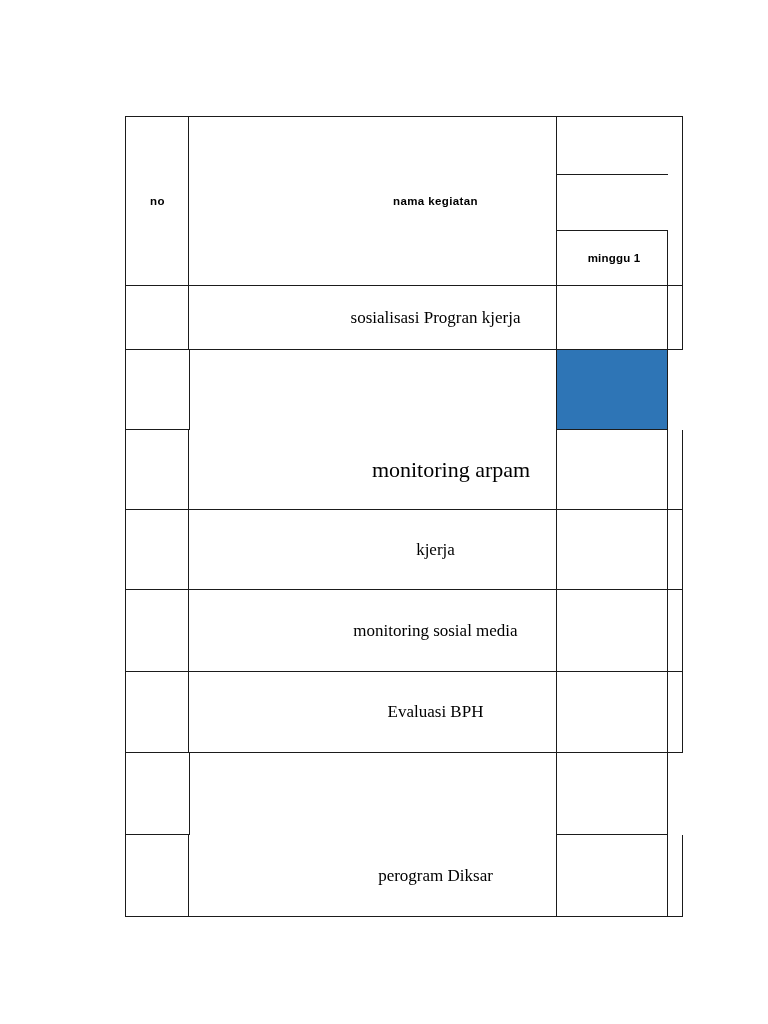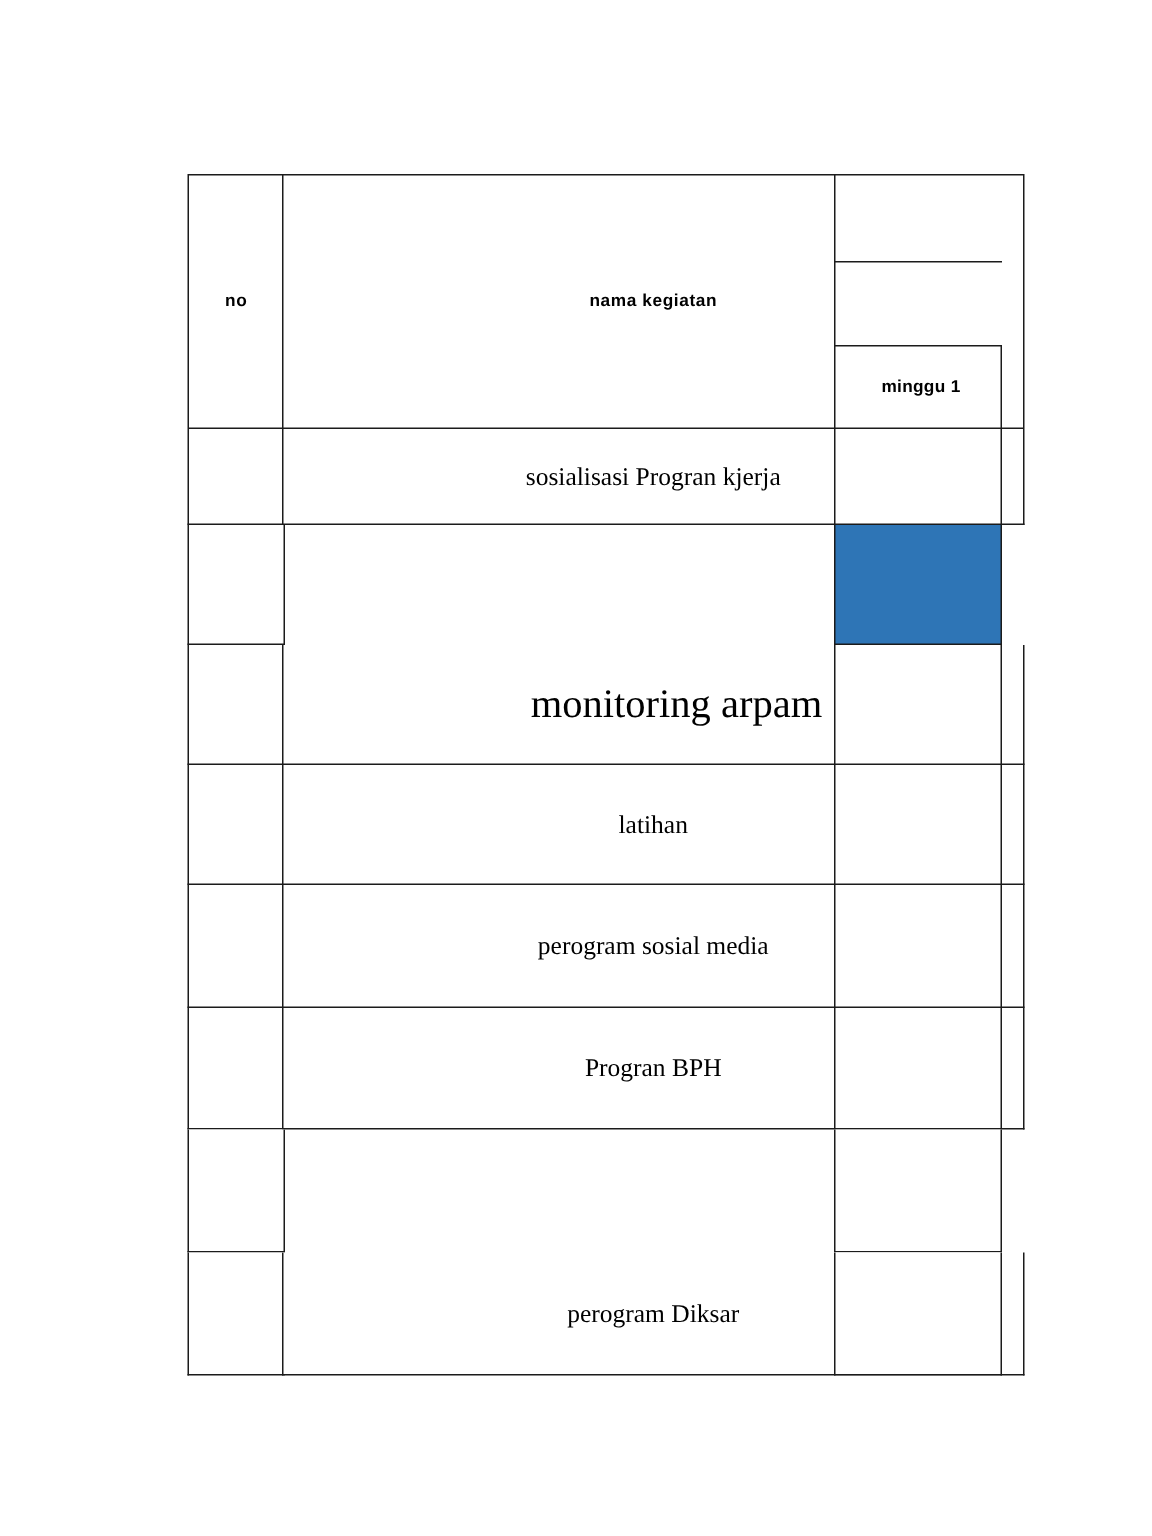--- a/index.html
+++ b/index.html
@@ -87,21 +87,21 @@
     border-right: 1.6px solid #1b1b1b;
     border-bottom: 1.6px solid #1b1b1b;
   }
 
   .act-label {
     font-size: 17px;
     font-weight: 400;
     line-height: 1.15;
     font-family: Liberation Serif, serif;
   }
-  .act-label.big { font-size: 27px; margin-left: 31px; }
+  .act-label.big { font-size: 22px; margin-left: 31px; }
 
   .week-fill-blue { background: #2e75b6; }
 </style>
 </head>
 <body>
 
 <div class="sheet">
 
   <div class="cell hdr-no">
     <span>no</span>
@@ -137,37 +137,37 @@
     </div>
   <div class="cell col-name" style="top:314px;height:80px;">
       <span class="act-label big">monitoring arpam</span>
     </div>
   <div class="cell col-week" style="top:314px;height:80px;"></div>
 
   <div class="cell col-no" style="top:394px;height:80px;">
       <span></span>
     </div>
   <div class="cell col-name" style="top:394px;height:80px;">
-      <span class="act-label">latihan</span>
+      <span class="act-label">kjerja</span>
     </div>
   <div class="cell col-week" style="top:394px;height:80px;"></div>
 
   <div class="cell col-no" style="top:474px;height:82px;">
       <span></span>
     </div>
   <div class="cell col-name" style="top:474px;height:82px;">
-      <span class="act-label">perogram sosial media</span>
+      <span class="act-label">monitoring sosial media</span>
     </div>
   <div class="cell col-week" style="top:474px;height:82px;"></div>
 
   <div class="cell col-no" style="top:556px;height:81px;">
       <span></span>
     </div>
   <div class="cell col-name" style="top:556px;height:81px;">
-      <span class="act-label">Progran BPH</span>
+      <span class="act-label">Evaluasi BPH</span>
     </div>
   <div class="cell col-week" style="top:556px;height:81px;"></div>
 
   <div class="cell col-no" style="top:637px;height:82px;">
       <span></span>
     </div>
   <div class="cell col-week" style="top:637px;height:82px;"></div>
 
   <div class="cell col-no" style="top:719px;height:82px;">
       <span></span>

